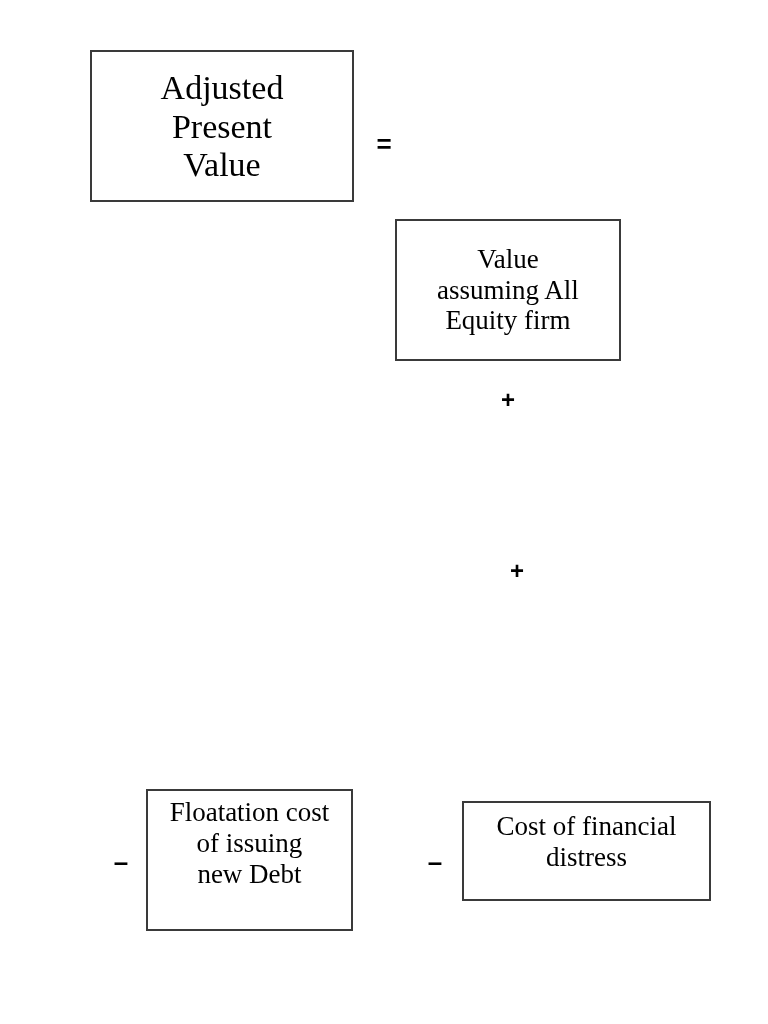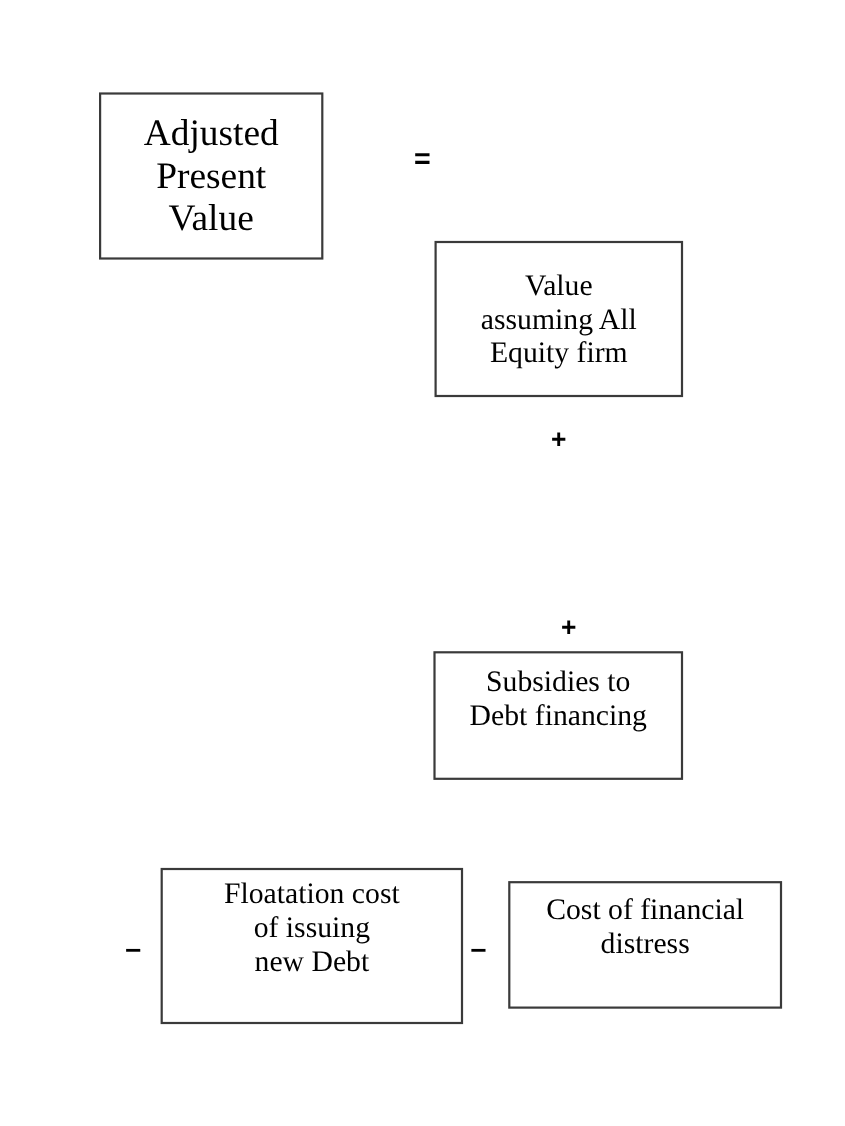--- a/index.html
+++ b/index.html
@@ -40,22 +40,22 @@
   .node-box.top-v    { align-items: flex-start; }
 
   .box-text {
     display: block;
     width: 100%;
     white-space: pre-line;
   }
 
   
   #box-apv {
-    left: 90px;  top: 84px;
-    width: 204px; height: 152px;
+    left: 90px;  top: 50px;
+    width: 264px; height: 152px;
     font-size: 34px;
   }
   #box-apv .box-text { padding-top: 2px; }
 
   #box-all-equity {
     left: 395px; top: 219px;
     width: 226px; height: 142px;
     font-size: 27px;
   }
 
@@ -67,28 +67,28 @@
 
   #box-subsidies {
     left: 394px; top: 592px;
     width: 227px; height: 117px;
     font-size: 27px;
   }
   #box-subsidies .box-text { padding-top: 10px; }
 
   #box-floatation {
     left: 146px; top: 789px;
-    width: 275px; height: 142px;
+    width: 207px; height: 142px;
     font-size: 27px;
   }
   #box-floatation .box-text { padding-top: 6px; }
 
   #box-distress {
     left: 462px; top: 801px;
-    width: 249px; height: 116px;
+    width: 249px; height: 100px;
     font-size: 27px;
   }
   #box-distress .box-text { padding-top: 8px; }
 
   
   .operator {
     position: absolute;
     font-family: "Liberation Sans", "DejaVu Sans", sans-serif;
     font-weight: bold;
     color: #000000;
@@ -140,24 +140,20 @@
     <span class="box-text">Value
 assuming All
 Equity firm</span>
   </div>
 
   <div class="operator" id="op-plus-1">+</div>
 
 
   <div class="operator" id="op-plus-2">+</div>
 
-  <div class="node-box top-v" id="box-subsidies">
-    <span class="box-text">Subsidies to
-Debt financing</span>
-  </div>
 
   <div class="operator" id="op-minus-1">–</div>
 
   <div class="node-box top-v" id="box-floatation">
     <span class="box-text">Floatation cost
 of issuing
 new Debt</span>
   </div>
 
   <div class="operator" id="op-minus-2">–</div>

